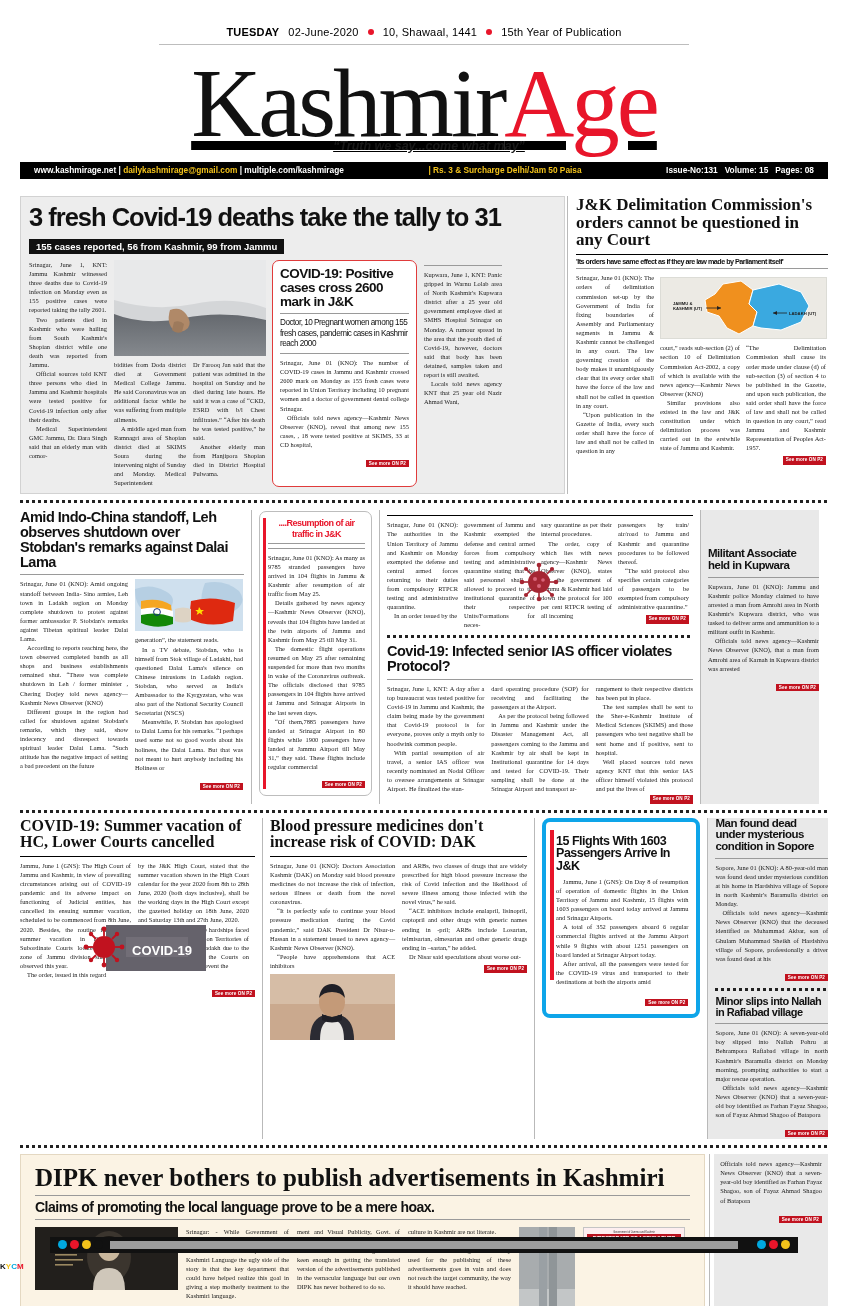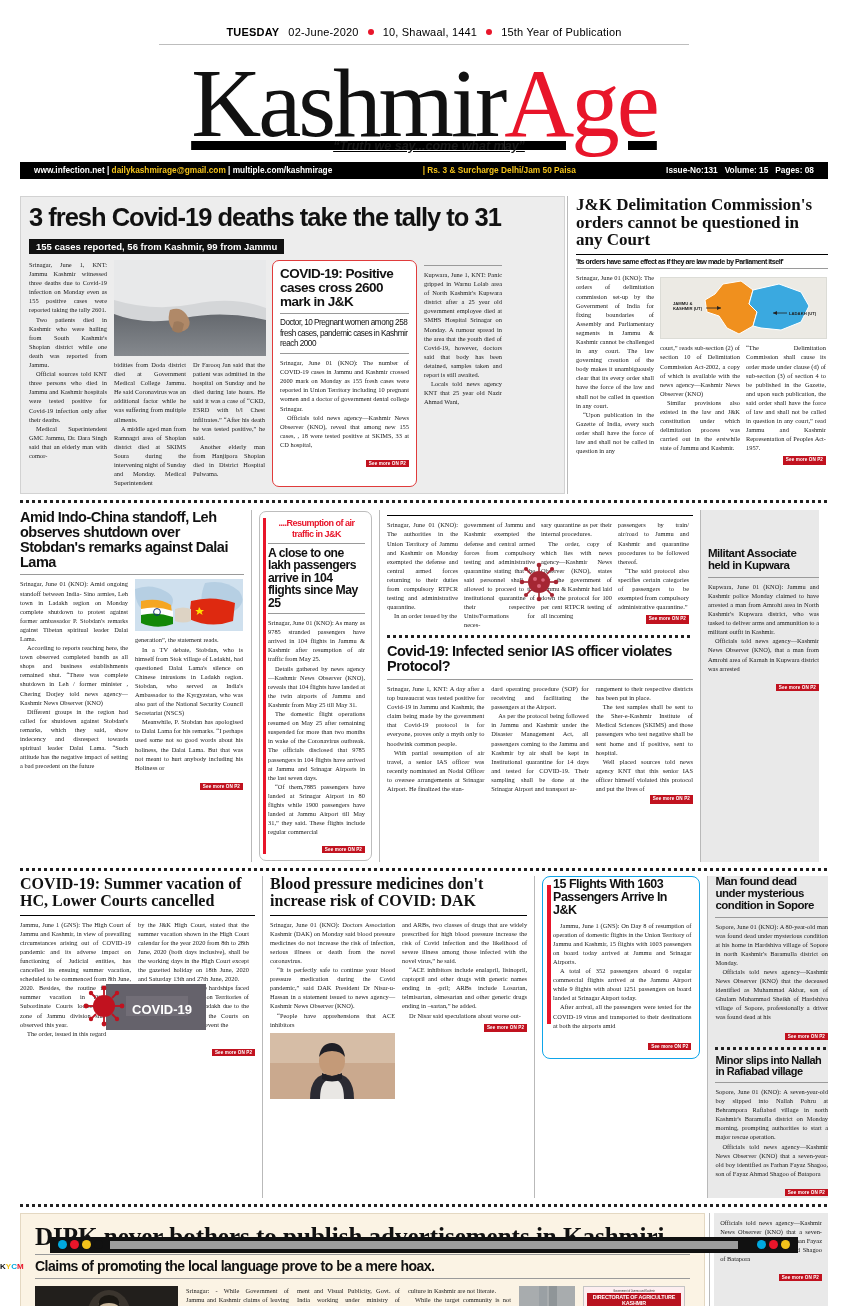--- a/index.html
+++ b/index.html
@@ -93,21 +93,21 @@
              position:relative; background:#fff; }
   .air-box:before { content:""; position:absolute; left:3px; top:6px; bottom:6px; width:3px; background:#e8152a; }
 
   
   .low-block { display:flex; margin-top:5px; }
   .low-a { width:243px; padding-right:7px; }
   .low-b { width:272px; padding:0 7px; }
   .low-c { width:173px; padding:0 7px; }
   .low-d { width:120px; padding-left:7px; background:#e9e9e9; }
 
-  .flights-box { border:1px solid #0ea5e9; border-radius:8px; padding:1px 8px 6px 10px;
+  .flights-box { border:4px solid #0ea5e9; border-radius:8px; padding:13px 8px 6px 10px;
                  position:relative; background:#fff; }
   .flights-box:before { content:""; position:absolute; left:4px; top:8px; bottom:34px; width:4px; background:#e8152a; }
 
   
   .dipk { margin-top:6px; background:#fbf3e4; border:1px solid #e4d8c2; padding:10px 14px 12px; }
   .dipk-cols { display:flex; gap:8px; margin-top:7px; }
 
   
   .regbar { position:absolute; left:50px; top:1237px; width:748px; height:16px; background:#111; }
   .regbar .grey { position:absolute; left:60px; right:60px; top:4px; height:8px; background:#9d9d9d; }
@@ -139,21 +139,21 @@
 
   <div class="logo-wrap">
     <div class="logo">
       <span class="k">Kashmir</span><span class="a">Age</span>
     </div>
     <div class="tagline">“Truth we say...come what may”</div>
   </div>
 
   <div class="infobar">
     <span class="left">
-      <span>www.infection.net  |  </span><span class="mail">dailykashmirage@gmail.com</span><span>  |  multiple.com/kashmirage</span>
+      <span>www.kashmirage.net  |  </span><span class="mail">dailykashmirage@gmail.com</span><span>  |  multiple.com/kashmirage</span>
     </span>
     <span class="mid">|  Rs. 3 &amp; Surcharge Delhi/Jam 50 Paisa</span>
     <span class="right">
       <span>Issue-No:131</span>&nbsp;&nbsp;
       <span>Volume: 15</span>&nbsp;&nbsp;
       <span>Pages: 08</span>
     </span>
   </div>
 
   <div class="content">
@@ -200,21 +200,21 @@
                 <p class="first">Dr Farooq Jan said that the patient was admitted in the hospital on Sunday and he died during late hours. He said it was a case of “CKD, ESRD with b/l Chest infiltrates.” “After his death he was tested positive,” he said.</p>
                 <p>Another elderly man from Hanjipora Shopian died in District Hospital Pulwama.</p>
               </div>
             </div>
           </div>
 
           <div style="display:flex; gap:7px;">
             <div class="boxed-red">
               <div class="hl-sans" style="font-size:13.5px;">COVID-19: Positive cases cross 2600 mark in J&amp;K</div>
               <div class="rule-thin" style="margin:5px 0 4px;"></div>
-              <div class="hl-sans" style="font-size:8.2px; font-weight:normal; line-height:1.25;">Doctor, 10 Pregnant women among 258 fresh cases, pandemic cases in Kashmir reach 2000</div>
+              <div class="hl-sans" style="font-size:8.2px; font-weight:normal; line-height:1.25;">Doctor, 10 Pregnant women among 155 fresh cases, pandemic cases in Kashmir reach 2000</div>
               <div class="rule-thin" style="margin:4px 0 4px;"></div>
               <div class="body-text">
                 <p class="first">Srinagar, June 01 (KNO): The number of COVID-19 cases in Jammu and Kashmir crossed 2600 mark on Monday as 155 fresh cases were reported in Union Territory including 10 pregnant women and a doctor of government dental college Srinagar.</p>
                 <p>Officials told news agency—Kashmir News Observer (KNO), reveal that among new 155 cases, , 18 were tested positive at SKIMS, 33 at CD hospital,</p>
               </div>
               <div style="text-align:right; margin-top:2px;">
                 <span class="badge">See more ON P2</span>
               </div>
             </div>
 
@@ -311,21 +311,20 @@
           </div>
         </div>
       </div>
 
       <div class="vrule"></div>
 
       <div class="mid-b">
         <div class="air-box">
           <div class="hl-sans" style="font-size:9px; color:#e8152a; font-weight:bold; text-align:center; line-height:1.2;">....Resumption of air traffic in J&amp;K</div>
           <div class="rule-thin" style="margin:3px 0 3px;"></div>
-          <div class="hl-sans" style="font-size:12.2px;">A close to one lakh passengers arrive in 104 flights since May 25</div>
           <div class="rule-thin" style="margin:4px 0 4px;"></div>
           <div class="body-text">
             <p class="first">Srinagar, June 01 (KNO): As many as 9785 stranded passengers have arrived in 104 flights in Jammu &amp; Kashmir after resumption of air traffic from May 25.</p>
             <p>Details gathered by news agency—Kashmir News Observer (KNO), reveals that 104 flights have landed at the twin airports of Jammu and Kashmir from May 25 till May 31.</p>
             <p>The domestic flight operations resumed on May 25 after remaining suspended for more than two months in wake of the Coronavirus outbreak. The officials disclosed that 9785 passengers in 104 flights have arrived at Jammu and Srinagar Airports in the last seven days.</p>
             <p>“Of them,7885 passengers have landed at Srinagar Airport in 80 flights while 1900 passengers have landed at Jammu Airport till May 31,” they said. These flights include regular commercial</p>
           </div>
           <div style="text-align:right; margin-top:1px;">
             <span class="badge">See more ON P2</span>
           </div>

